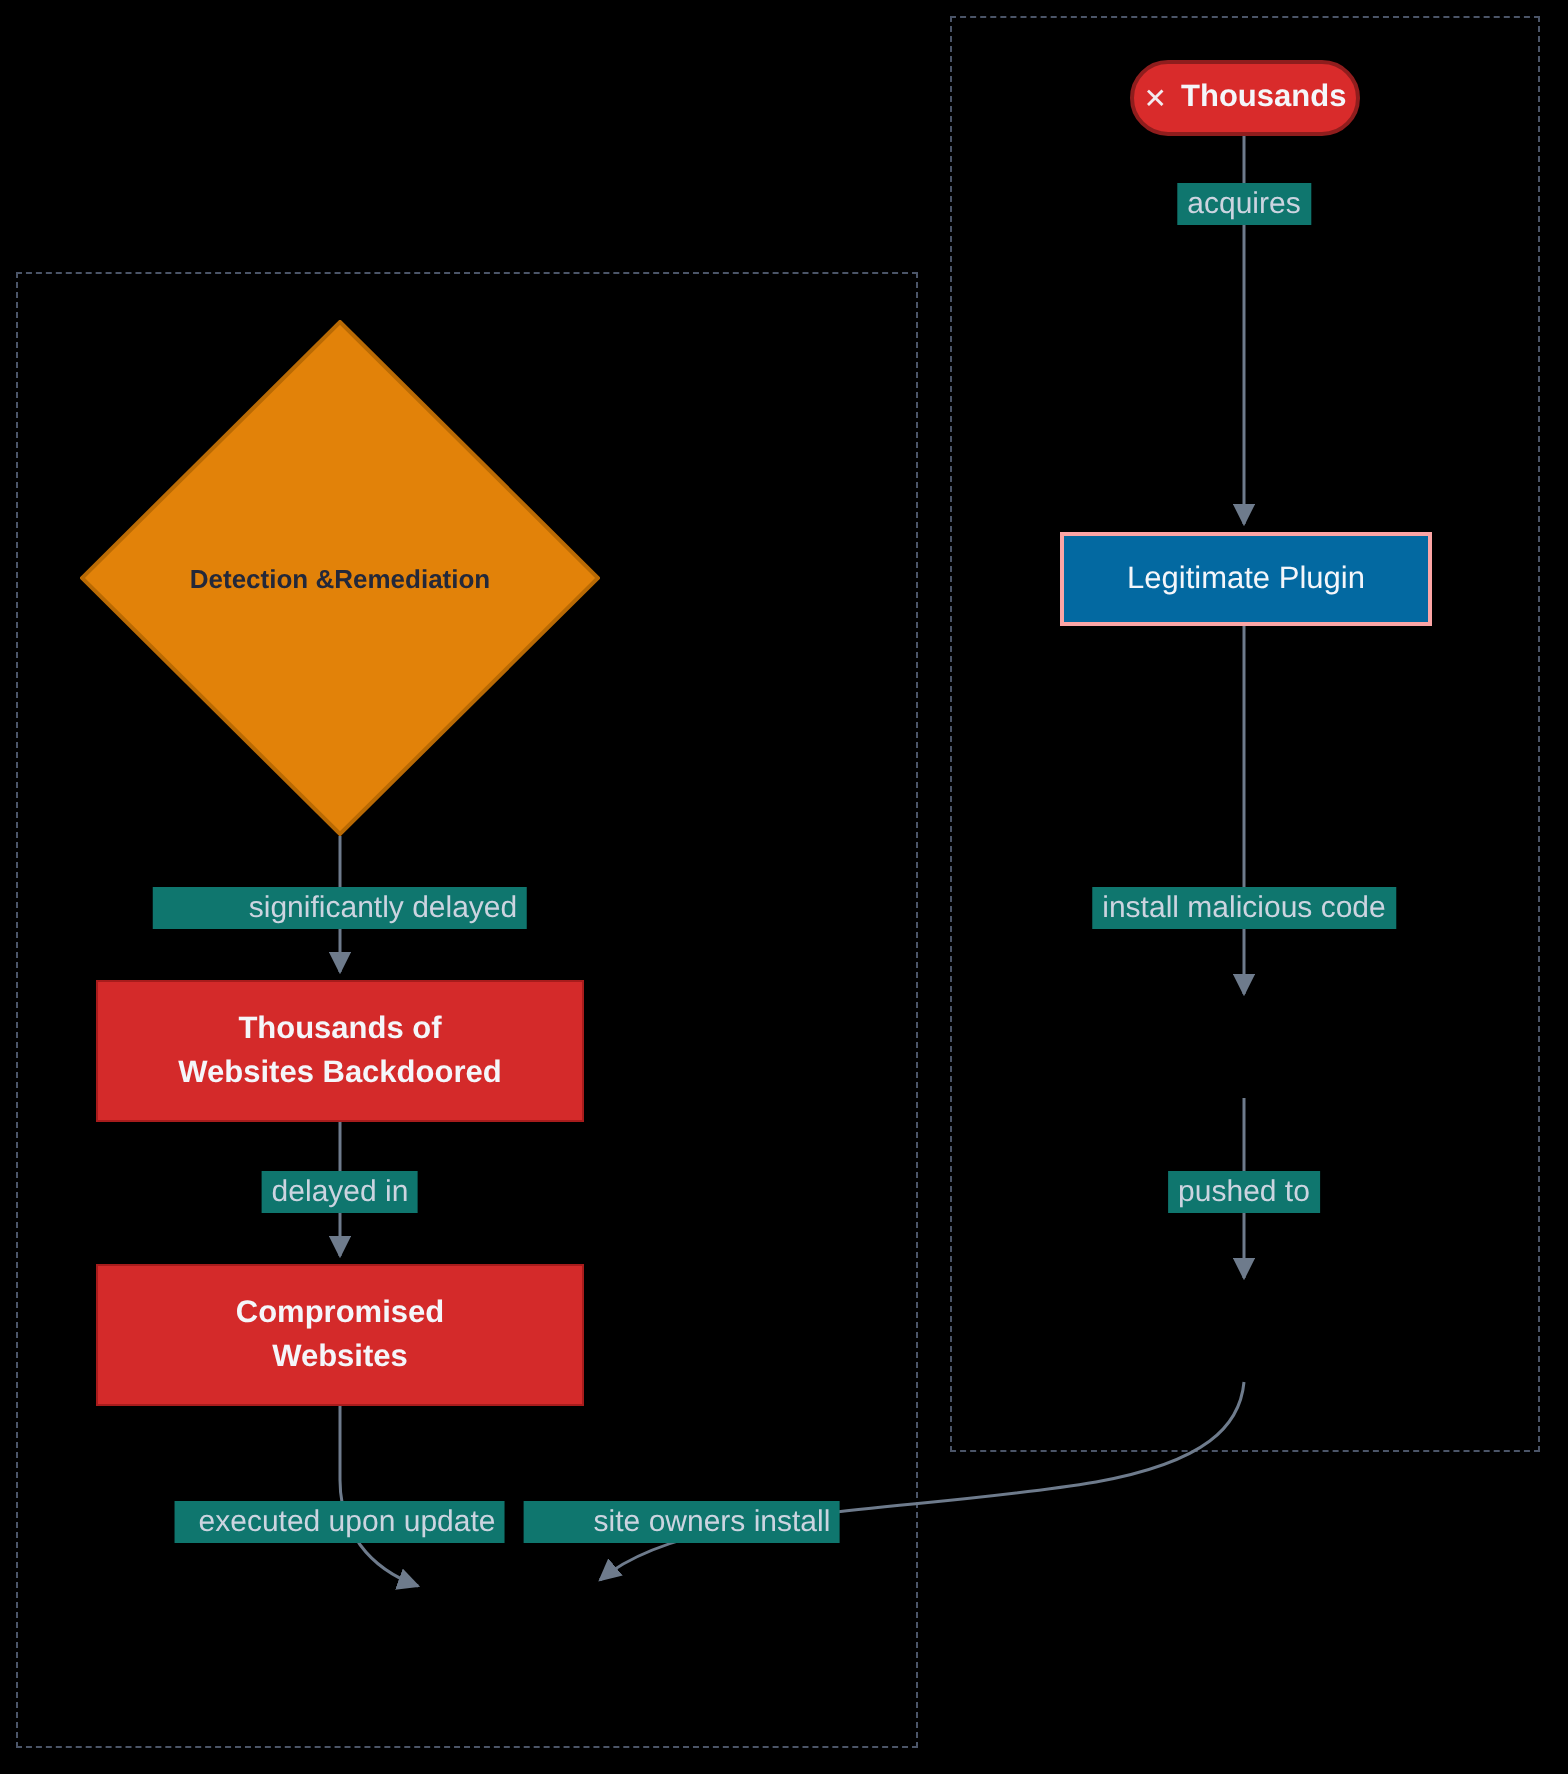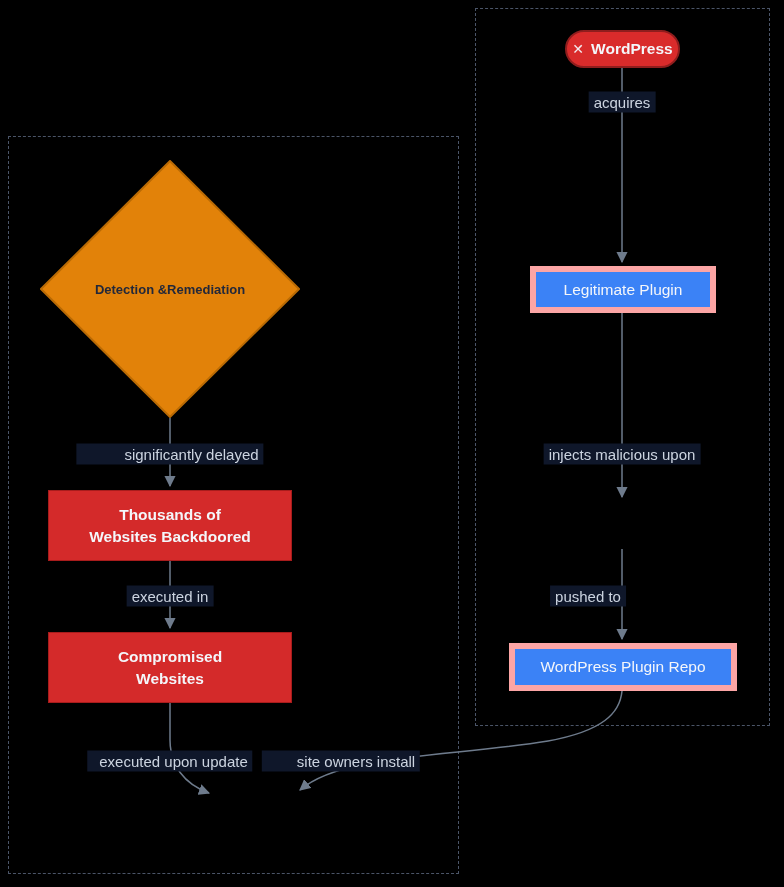--- a/index.html
+++ b/index.html
@@ -41,22 +41,22 @@
     align-items: center;
     justify-content: center;
     text-align: center;
     z-index: 2;
     box-sizing: border-box;
     color: #f4f6fa;
     font-size: 15.5px;
     line-height: 22px;
   }
   .node-blue {
-    background: #3b82f6;
-    border: 6px solid #fca5a5;
+    background: #0369a1;
+    border: 2px solid #fca5a5;
     font-weight: 400;
   }
   .node-red {
     background: #d42a2a;
     border: 1px solid #a81c1c;
     font-weight: 700;
   }
   .node-pill {
     background: #d92b2b;
     border: 2px solid #8f1d1d;
@@ -94,31 +94,31 @@
     font-weight: 700;
     font-size: 13px;
     line-height: 23px;
     color: #23283a;
     text-align: center;
   }
 
   .edge-label {
     position: absolute;
     transform: translate(-50%, -50%);
-    background: #0f172a;
+    background: #0f766e;
     color: #ccd4e0;
     font-size: 15px;
     line-height: 19px;
     padding: 1px 5px;
     white-space: nowrap;
     z-index: 3;
   }
   .lbl-acquires { left: 622px; top: 102px; }
   .lbl-injects  { left: 622px; top: 454px; }
-  .lbl-pushed   { left: 588px; top: 596px; }
+  .lbl-pushed   { left: 622px; top: 596px; }
   .lbl-delayed  { left: 170px; top: 454px; padding-left: 48px; }
   .lbl-persists { left: 170px; top: 596px; }
   .lbl-executed { left: 170px; top: 761px; padding-left: 12px; }
   .lbl-install  { left: 341px; top: 761px; padding-left: 35px; }
 </style>
 </head>
 <body>
 
 <div class="canvas">
 
@@ -135,31 +135,28 @@
     <path class="edge" marker-end="url(#arrow)" d="M622,313 L622,497"></path>
     <path class="edge" marker-end="url(#arrow)" d="M622,549 L622,639"></path>
     <path class="edge" marker-end="url(#arrow)" d="M170,418 L170,486"></path>
     <path class="edge" marker-end="url(#arrow)" d="M170,561 L170,628"></path>
     <path class="edge" marker-end="url(#arrow)" d="M170,703 L170,740 C170,765 184,784 209,793"></path>
     <path class="edge" marker-end="url(#arrow)" d="M622,691 C620,713 603,731 548,741 C452,757 344,753 300,790"></path>
   </svg>
 
   <div class="node node-pill node-attacker">
     <span class="x-icon">✕</span>
-    <span>WordPress</span>
+    <span>Thousands</span>
   </div>
 
   <div class="node node-blue node-legit">
     <span>Legitimate Plugin</span>
   </div>
 
 
-  <div class="node node-blue node-repo">
-    <span>WordPress Plugin Repo</span>
-  </div>
 
   <div class="node-diamond">
     <svg width="260" height="258" viewBox="0 0 260 258">
       <polygon points="130,1 259,129 130,257 1,129" fill="#e28209" stroke="#b96a04" stroke-width="2"></polygon>
     </svg>
     <div class="diamond-label">
       <span>Detection &amp;</span>
       <span>Remediation</span>
     </div>
   </div>
@@ -173,20 +170,20 @@
 
   <div class="node node-red node-thousands">
     <span>
       <span>Thousands of</span><br>
       <span>Websites Backdoored</span>
     </span>
   </div>
 
 
   <div class="edge-label lbl-acquires">acquires</div>
-  <div class="edge-label lbl-injects">injects malicious upon</div>
+  <div class="edge-label lbl-injects">install malicious code</div>
   <div class="edge-label lbl-pushed">pushed to</div>
   <div class="edge-label lbl-delayed">significantly delayed</div>
-  <div class="edge-label lbl-persists">executed in</div>
+  <div class="edge-label lbl-persists">delayed in</div>
   <div class="edge-label lbl-executed">executed upon update</div>
   <div class="edge-label lbl-install">site owners install</div>
 
 </div>
 
 </body></html>

